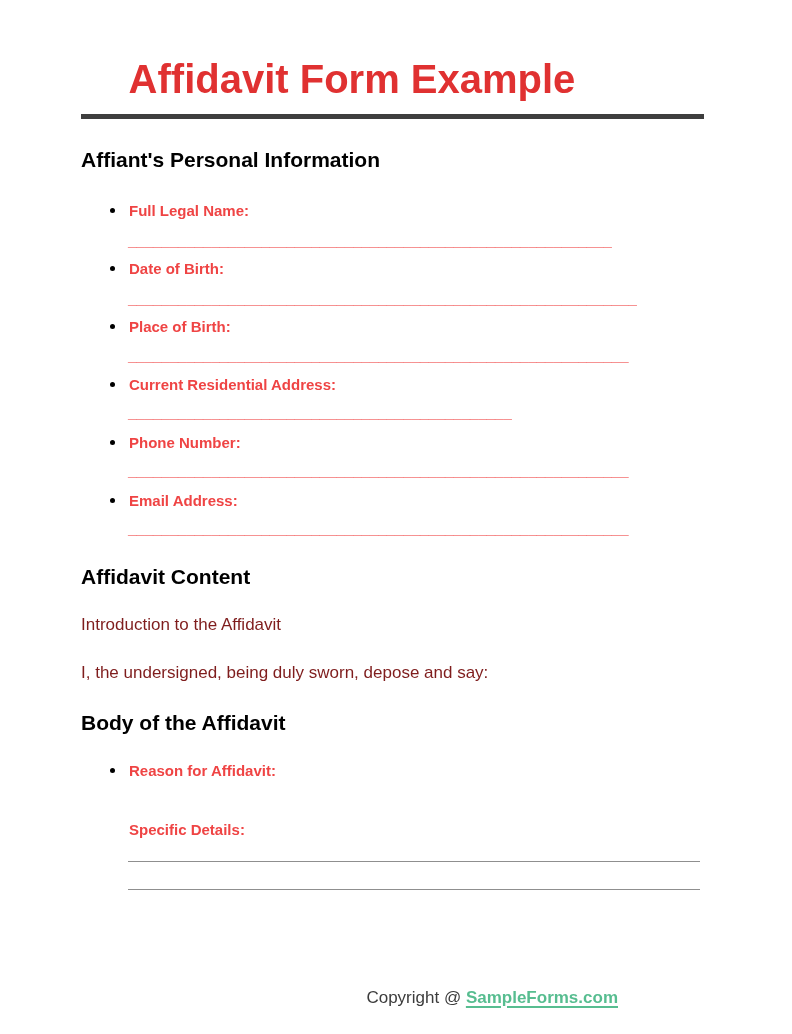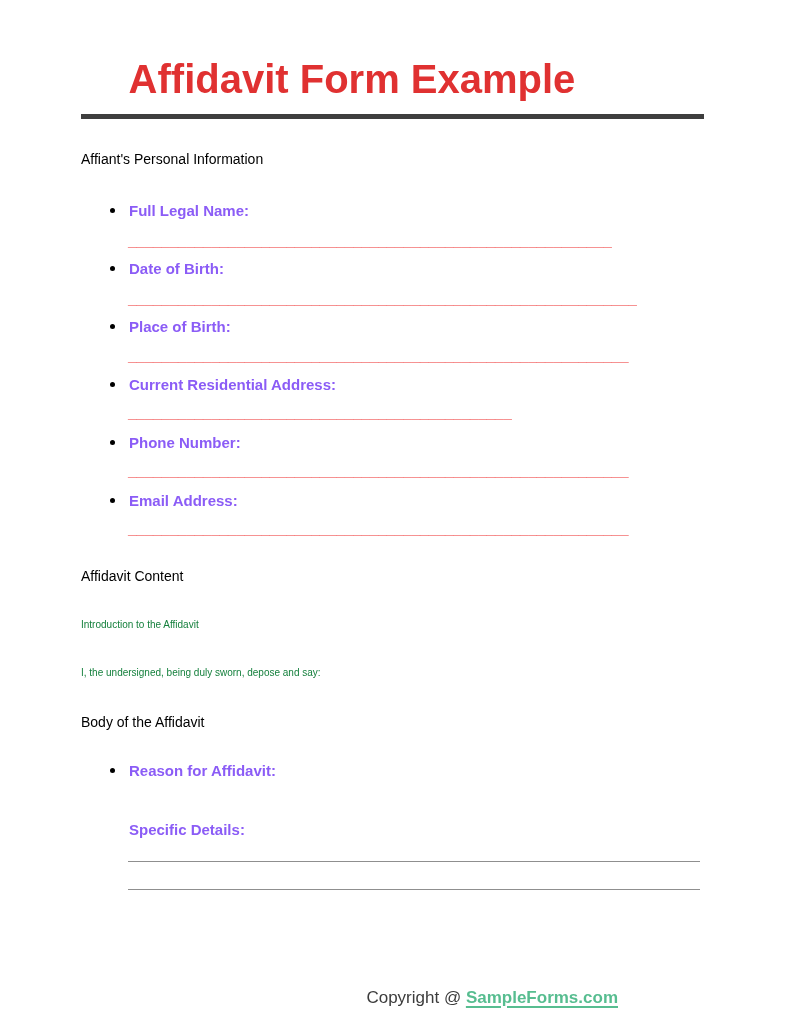--- a/index.html
+++ b/index.html
@@ -24,58 +24,58 @@
   }
   .rule {
     position: absolute;
     left: 81px; top: 114px;
     width: 626px; height: 5px;
     background: #3e3e3e;
   }
   .sec-heading {
     position: absolute;
     left: 81px;
-    font-size: 14px;
-    font-weight: 400;
+    font-size: 21px;
+    font-weight: 700;
     color: #000000;
     line-height: 17px;
     white-space: nowrap;
   }
   .bullet {
     position: absolute;
     left: 110px;
     width: 5px; height: 5px;
     border-radius: 50%;
     background: #000000;
   }
   .field-label {
     position: absolute;
     left: 129px;
     font-size: 15px;
     font-weight: 700;
-    color: #8b5cf6;
+    color: #ef4444;
     line-height: 17px;
     white-space: nowrap;
   }
   .fill-line {
     position: absolute;
     left: 128px;
     font-size: 15px;
     font-weight: 700;
     color: #ef4444;
     line-height: 17px;
     white-space: nowrap;
     letter-spacing: 0;
   }
   .body-text {
     position: absolute;
     left: 81px;
-    font-size: 10px;
+    font-size: 17px;
     font-weight: 400;
-    color: #15803d;
+    color: #7f1d1d;
     line-height: 17px;
     white-space: nowrap;
   }
   .thin-line {
     position: absolute;
     left: 128px;
     width: 572px; height: 1px;
     background: #8f8f8f;
   }
   .footer {

